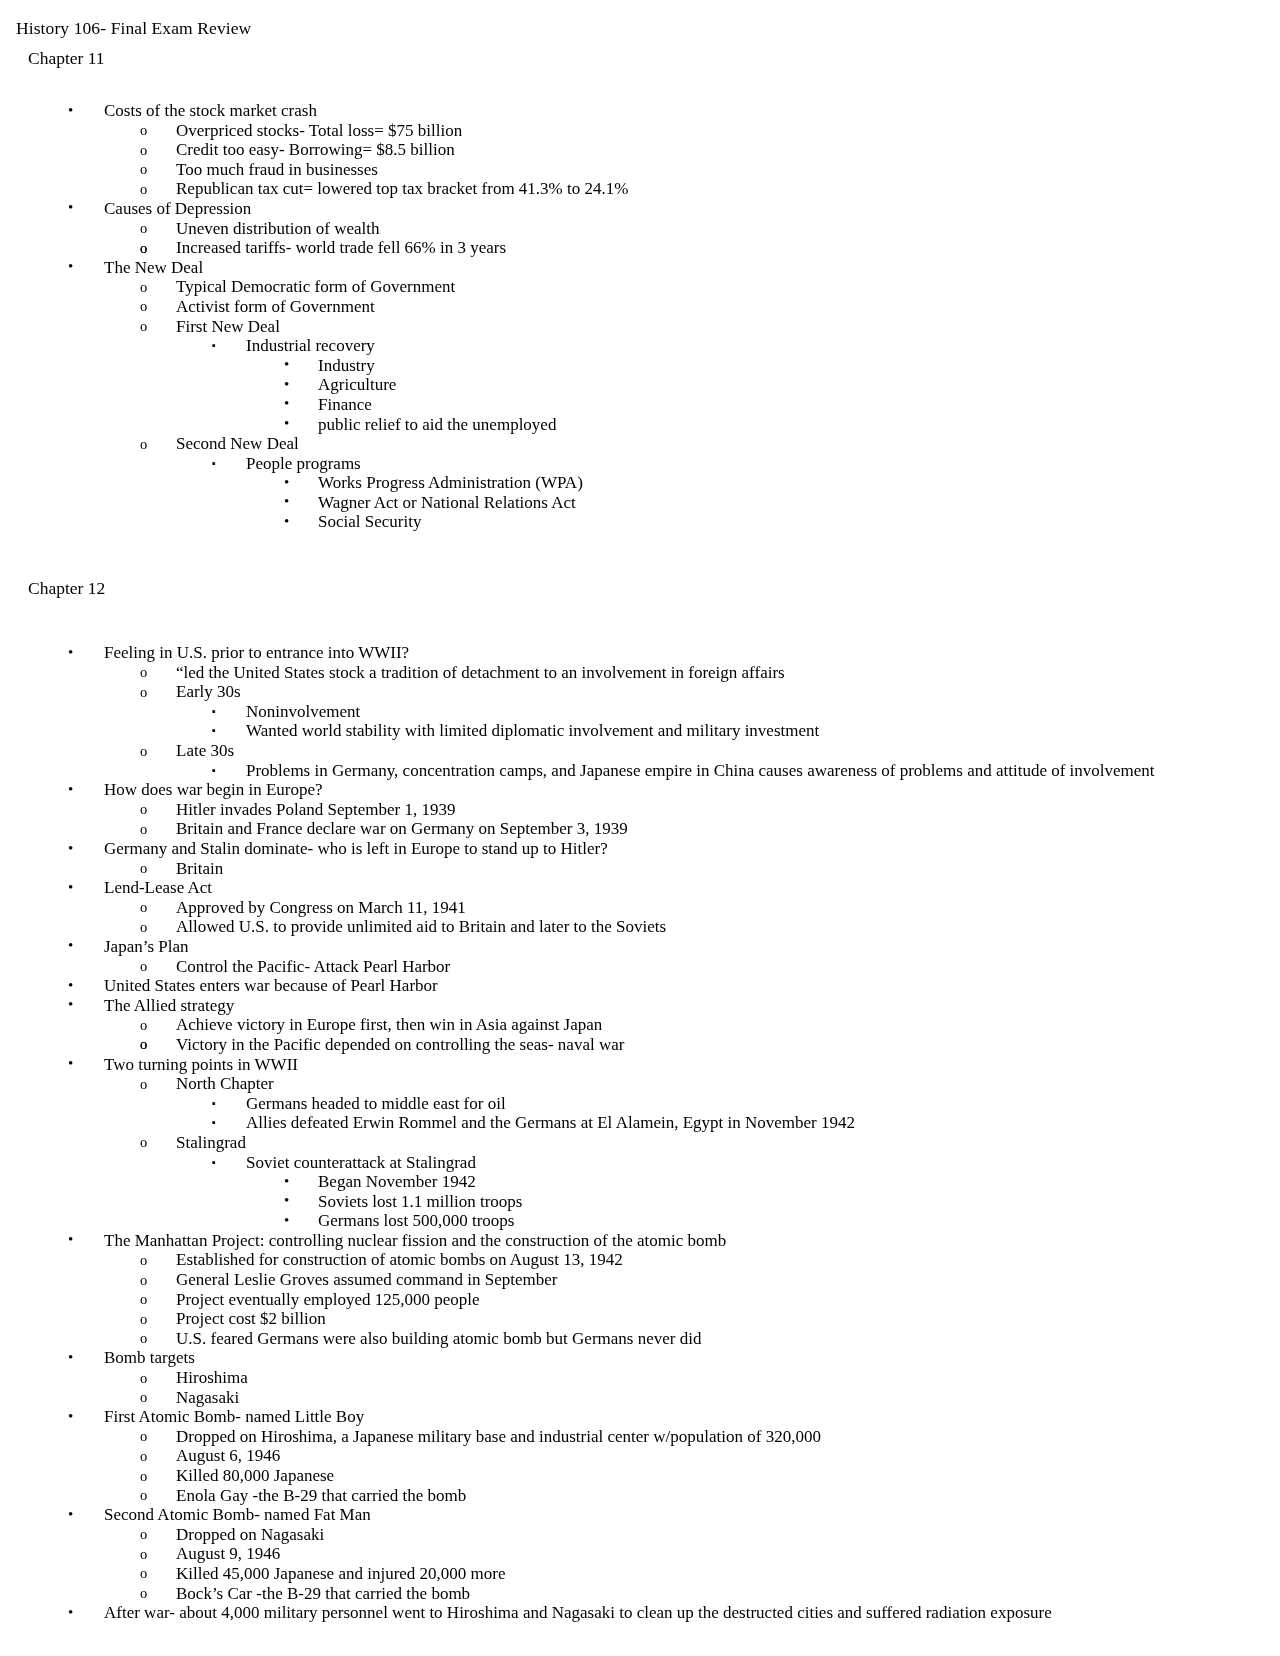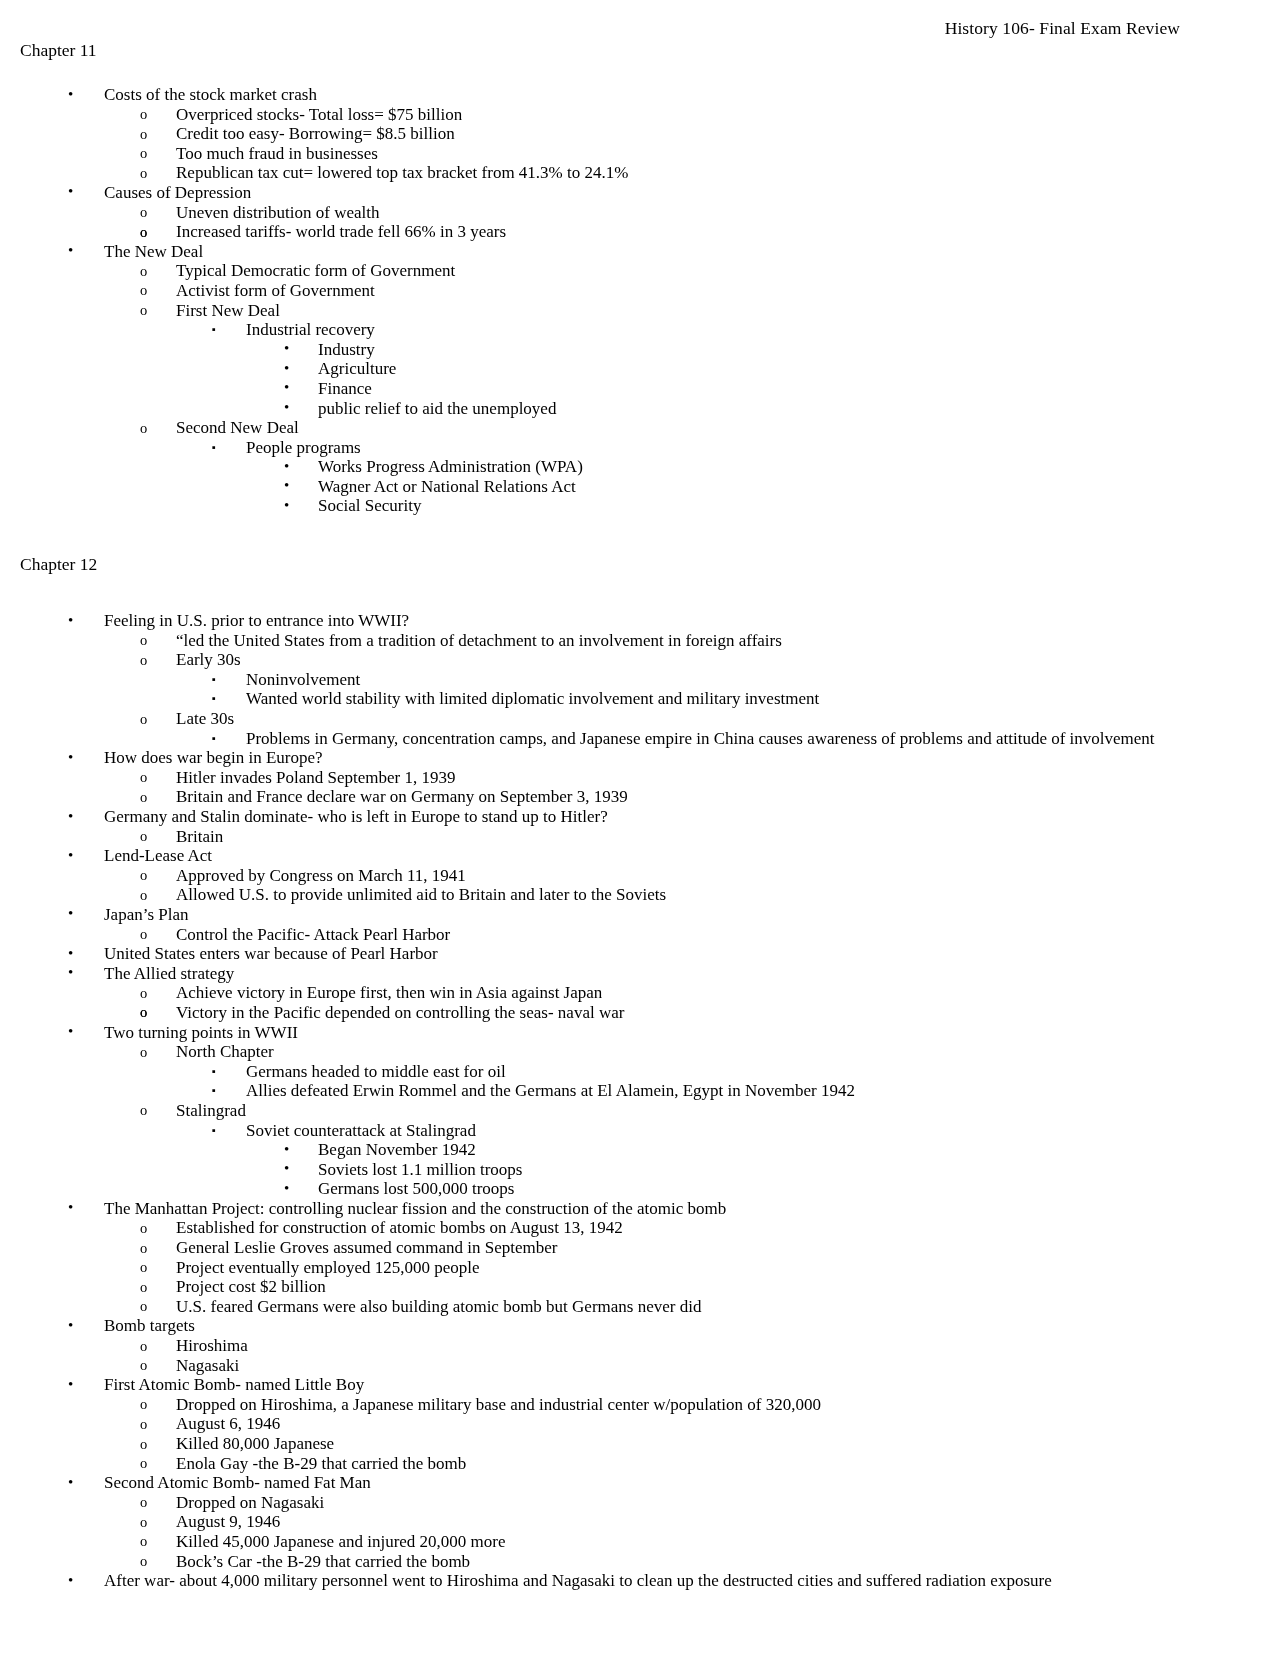--- a/index.html
+++ b/index.html
@@ -15,31 +15,31 @@
     -webkit-font-smoothing: antialiased;
   }
   .page {
     position: relative;
     width: 1280px;
     height: 1656px;
     box-sizing: border-box;
     padding: 18px 30px 0 16px;
   }
   .doc-header {
-    text-align: right;
+    text-align: left;
     font-size: 17.5px;
     line-height: 20px;
     margin: 0 0 2px 0;
     letter-spacing: 0.1px;
     padding-right: 70px;
   }
   .chapter-heading {
     font-size: 17.5px;
     line-height: 21px;
-    margin: 2px;
+    margin: 10px;
     padding-left: 2px;
   }
   .spacer-lg { height: 22px; }
   .spacer-ch { height: 36px; }
   .spacer-ch2 { height: 34px; }
 
   ul.outline {
     list-style: none;
     margin: 0;
     padding: 0;
@@ -123,21 +123,21 @@
         <li class="lvl3"><span class="bullet">▪</span><span class="txt">People programs</span></li>
         <li class="lvl4"><span class="bullet">•</span><span class="txt">Works Progress Administration (WPA)</span></li>
         <li class="lvl4"><span class="bullet">•</span><span class="txt">Wagner Act or National Relations Act</span></li>
         <li class="lvl4"><span class="bullet">•</span><span class="txt">Social Security</span></li>
       </ul>
       <div class="spacer-ch"></div>
       <div class="chapter-heading">Chapter 12</div>
       <div class="spacer-ch2"></div>
       <ul class="outline">
         <li class="lvl1"><span class="bullet">•</span><span class="txt">Feeling in U.S. prior to entrance into WWII?</span></li>
-        <li class="lvl2"><span class="bullet">o</span><span class="txt">“led the United States from a tradition of detachment to an involvement in foreign affairs</span></li>
+        <li class="lvl2"><span class="bullet">o</span><span class="txt">“led the United States stock a tradition of detachment to an involvement in foreign affairs</span></li>
         <li class="lvl2"><span class="bullet">o</span><span class="txt">Early 30s</span></li>
         <li class="lvl3"><span class="bullet">▪</span><span class="txt">Noninvolvement</span></li>
         <li class="lvl3"><span class="bullet">▪</span><span class="txt">Wanted world stability with limited diplomatic involvement and military investment</span></li>
         <li class="lvl2"><span class="bullet">o</span><span class="txt">Late 30s</span></li>
         <li class="lvl3"><span class="bullet">▪</span><span class="txt">Problems in Germany, concentration camps, and Japanese empire in China causes awareness of problems and attitude of involvement</span></li>
         <li class="lvl1"><span class="bullet">•</span><span class="txt">How does war begin in Europe?</span></li>
         <li class="lvl2"><span class="bullet">o</span><span class="txt">Hitler invades Poland September 1, 1939</span></li>
         <li class="lvl2"><span class="bullet">o</span><span class="txt">Britain and France declare war on Germany on September 3, 1939</span></li>
         <li class="lvl1"><span class="bullet">•</span><span class="txt">Germany and Stalin dominate- who is left in Europe to stand up to Hitler?</span></li>
         <li class="lvl2"><span class="bullet">o</span><span class="txt">Britain</span></li>

